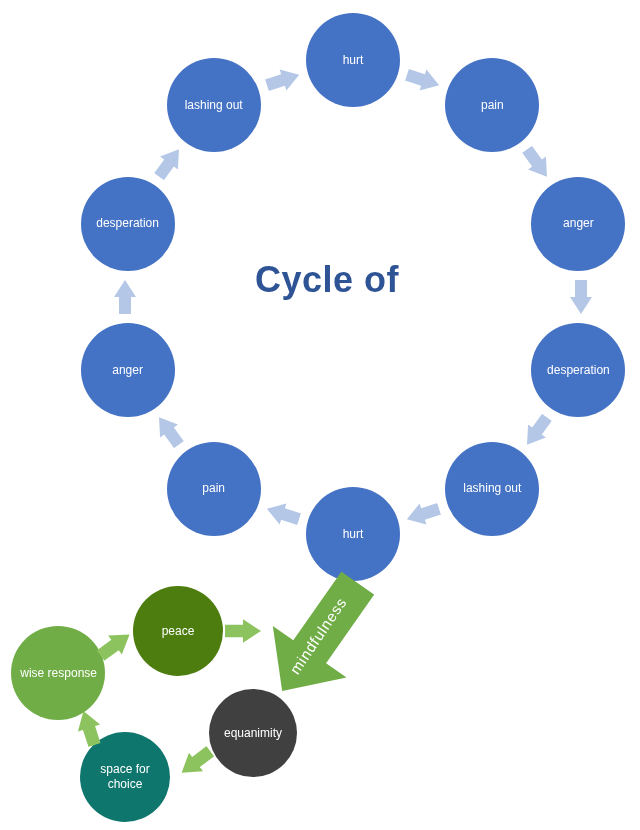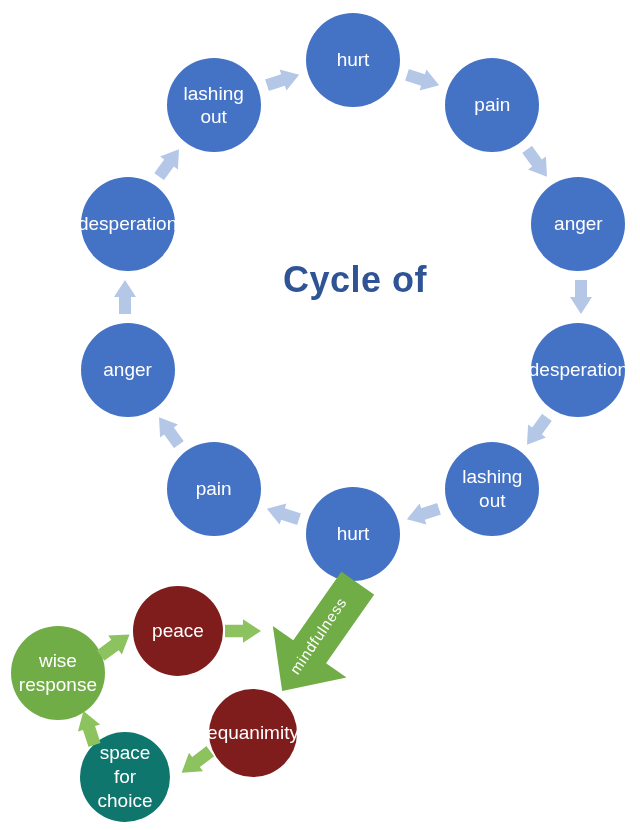--- a/index.html
+++ b/index.html
@@ -2,28 +2,28 @@
 <html><head>
 <meta charset="utf-8">
 <style>
   html,body{margin:0;padding:0;background:#ffffff;}
   .stage{
     position:relative;width:640px;height:830px;background:#ffffff;overflow:hidden;
     font-family:"Liberation Sans",sans-serif;
   }
   .bnode,.gnode{
     position:absolute;border-radius:50%;display:flex;align-items:center;justify-content:center;
-    text-align:center;color:#ffffff;font-size:19px;line-height:1.25;
+    text-align:center;color:#ffffff;font-size:12px;line-height:1.25;
   }
   .bnode{width:94px;height:94px;background:#4472c4;}
   .gnode{background:#70ad47;}
   .bnode span,.gnode span{display:block;padding:0 8px;}
   .barrow,.garrow{position:absolute;transform-origin:center center;line-height:0;}
   .title{
-    position:absolute;left:255px;top:258px;width:200px;text-align:center;
+    position:absolute;left:255px;top:258px;width:200px;
     color:#2f5496;font-weight:bold;font-size:36px;line-height:44px;letter-spacing:0.5px;
   }
   .big-arrow{position:absolute;left:275px;top:571px;width:90px;height:132px;transform:rotate(35deg);transform-origin:center center;line-height:0;}
   .big-arrow-label{
     position:absolute;left:250px;top:626px;width:140px;height:22px;
     transform:rotate(-56deg);transform-origin:center center;
     color:#ffffff;font-size:15px;letter-spacing:0.8px;text-align:center;
   }
 </style>
 </head>
@@ -98,30 +98,30 @@
   </div>
 
   <div class="big-arrow">
     <svg id="big-arrow-svg" width="90" height="132" viewBox="0 0 90 132">
       <polygon id="big-arrow-poly" points="25,0 65,0 65,84 90,84 45,132 0,84 25,84" fill="#70ad47"></polygon>
     </svg>
   </div>
   <div class="big-arrow-label" style="color: rgb(255, 255, 255);">mindfulness</div>
 
   <div id="green-layer">
-      <div class="gnode" style="background: #7f1d1d; left: 133px; top: 586px; width: 90px; height: 90px;">
+      <div class="gnode" style="background: #4d7c0f; left: 133px; top: 586px; width: 90px; height: 90px;">
         <span>peace</span>
       </div>
       <div class="gnode" style="background: rgb(112, 173, 71); left: 11px; top: 626px; width: 94px; height: 94px; justify-content: flex-end;">
         <span>wise response</span>
       </div>
       <div class="gnode" style="background: #0f766e; left: 80px; top: 732px; width: 90px; height: 90px;">
         <span>space for choice</span>
       </div>
-      <div class="gnode" style="background: #7f1d1d; left: 209px; top: 689px; width: 88px; height: 88px;">
+      <div class="gnode" style="background: #404040; left: 209px; top: 689px; width: 88px; height: 88px;">
         <span>equanimity</span>
       </div>
       <div class="garrow" style="left: 97px; top: 632px; transform: rotate(-36deg);"><svg width="36" height="26" viewBox="0 0 34 24">
           <polygon points="0,6 17,6 17,1 34,12 17,23 17,18 0,18" fill="#8dc35f"></polygon>
         </svg></div>
       <div class="garrow" style="left: 225px; top: 618px; transform: rotate(0deg);"><svg width="36" height="26" viewBox="0 0 34 24">
           <polygon points="0,6 17,6 17,1 34,12 17,23 17,18 0,18" fill="#8dc35f"></polygon>
         </svg></div>
       <div class="garrow" style="left: 178px; top: 749px; transform: rotate(143deg);"><svg width="36" height="26" viewBox="0 0 34 24">
           <polygon points="0,6 17,6 17,1 34,12 17,23 17,18 0,18" fill="#8dc35f"></polygon>

